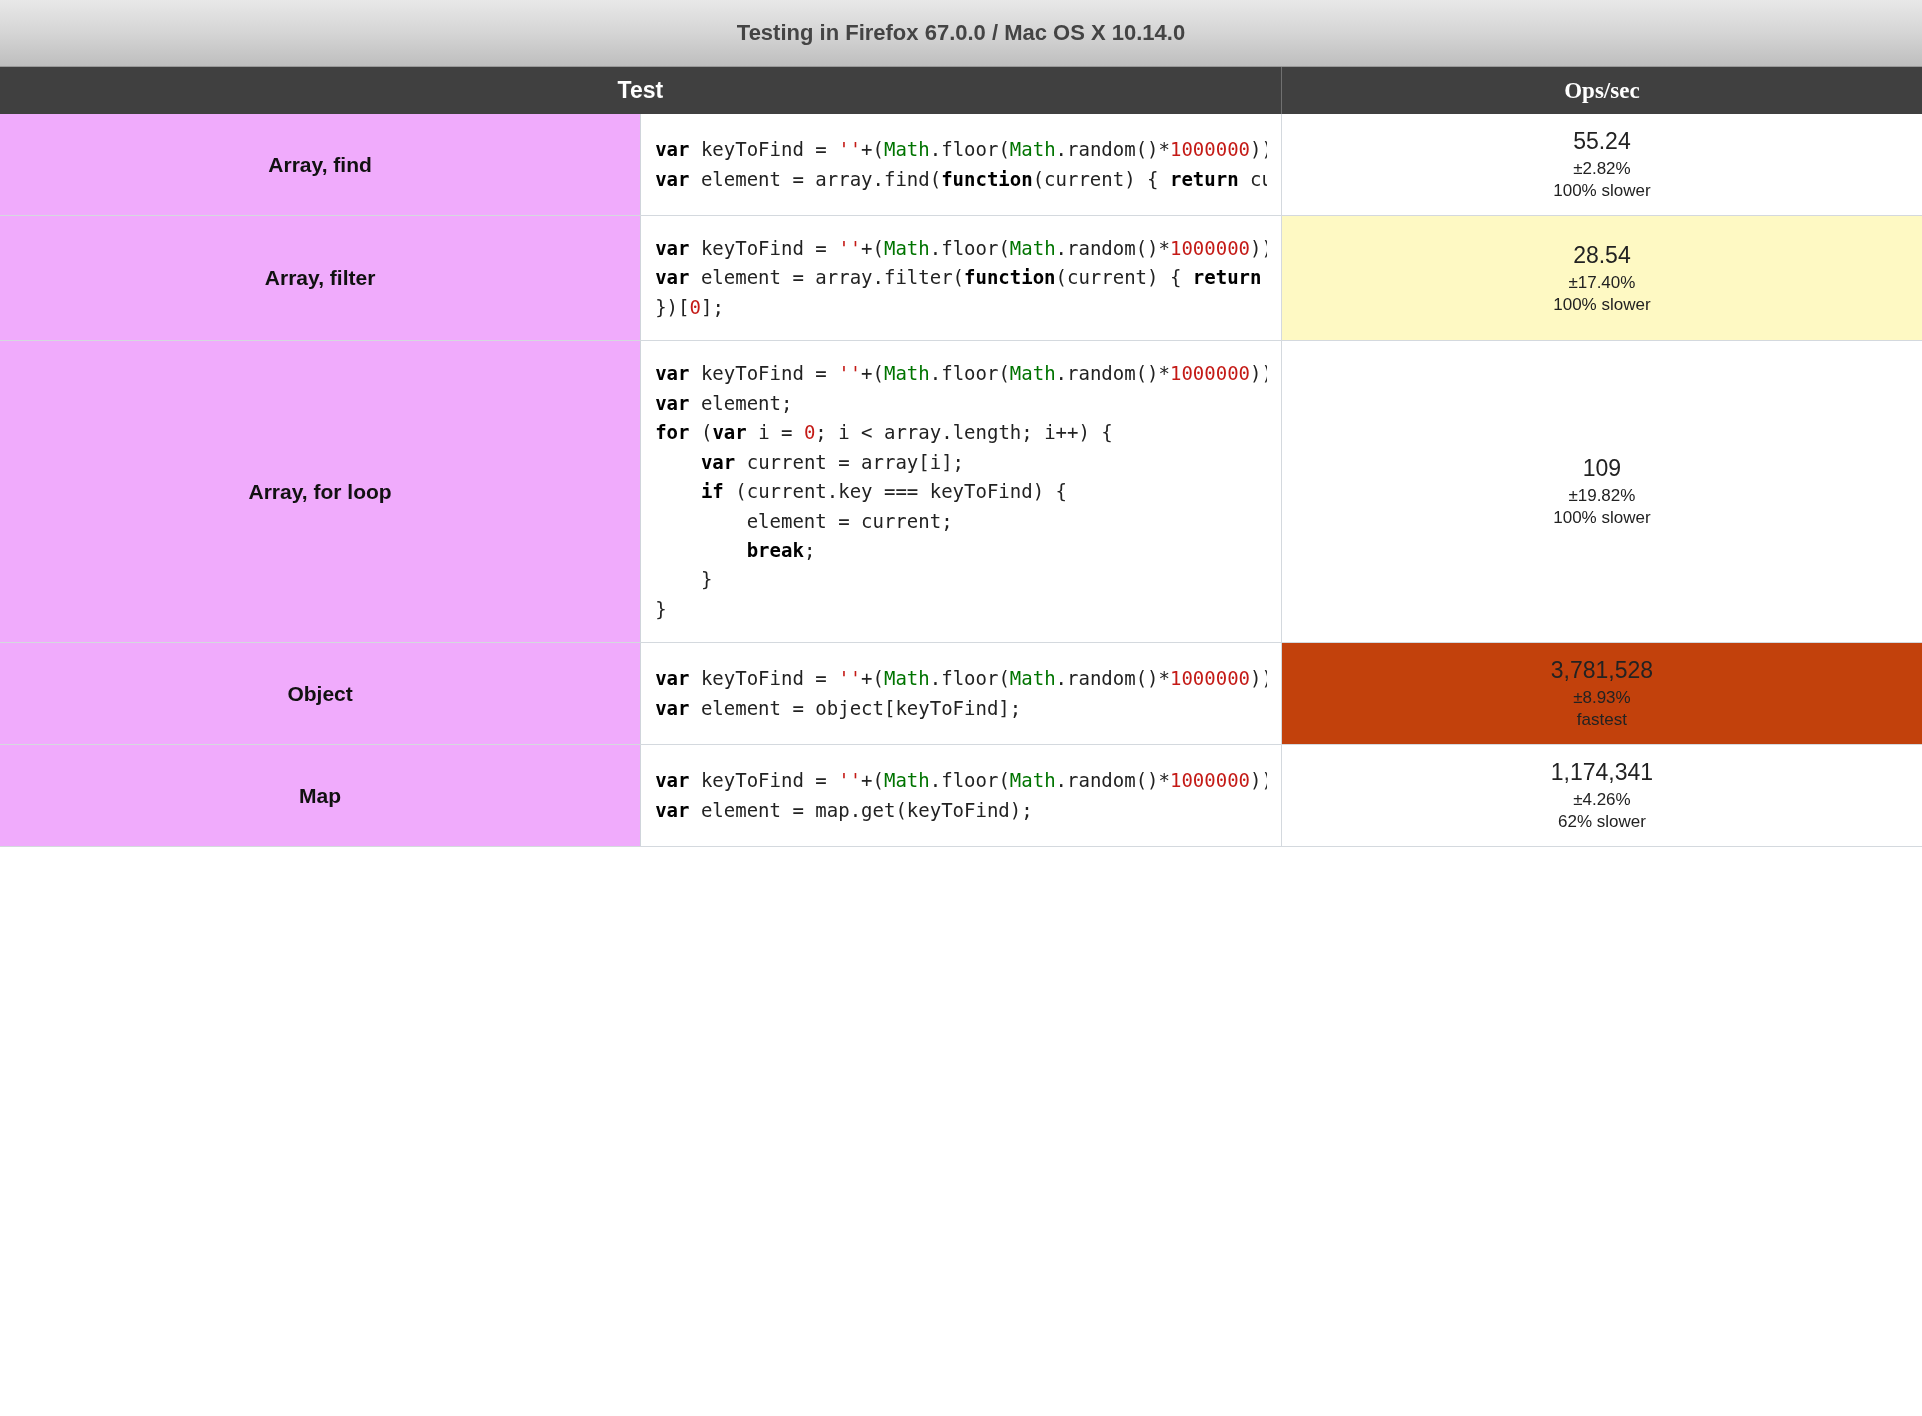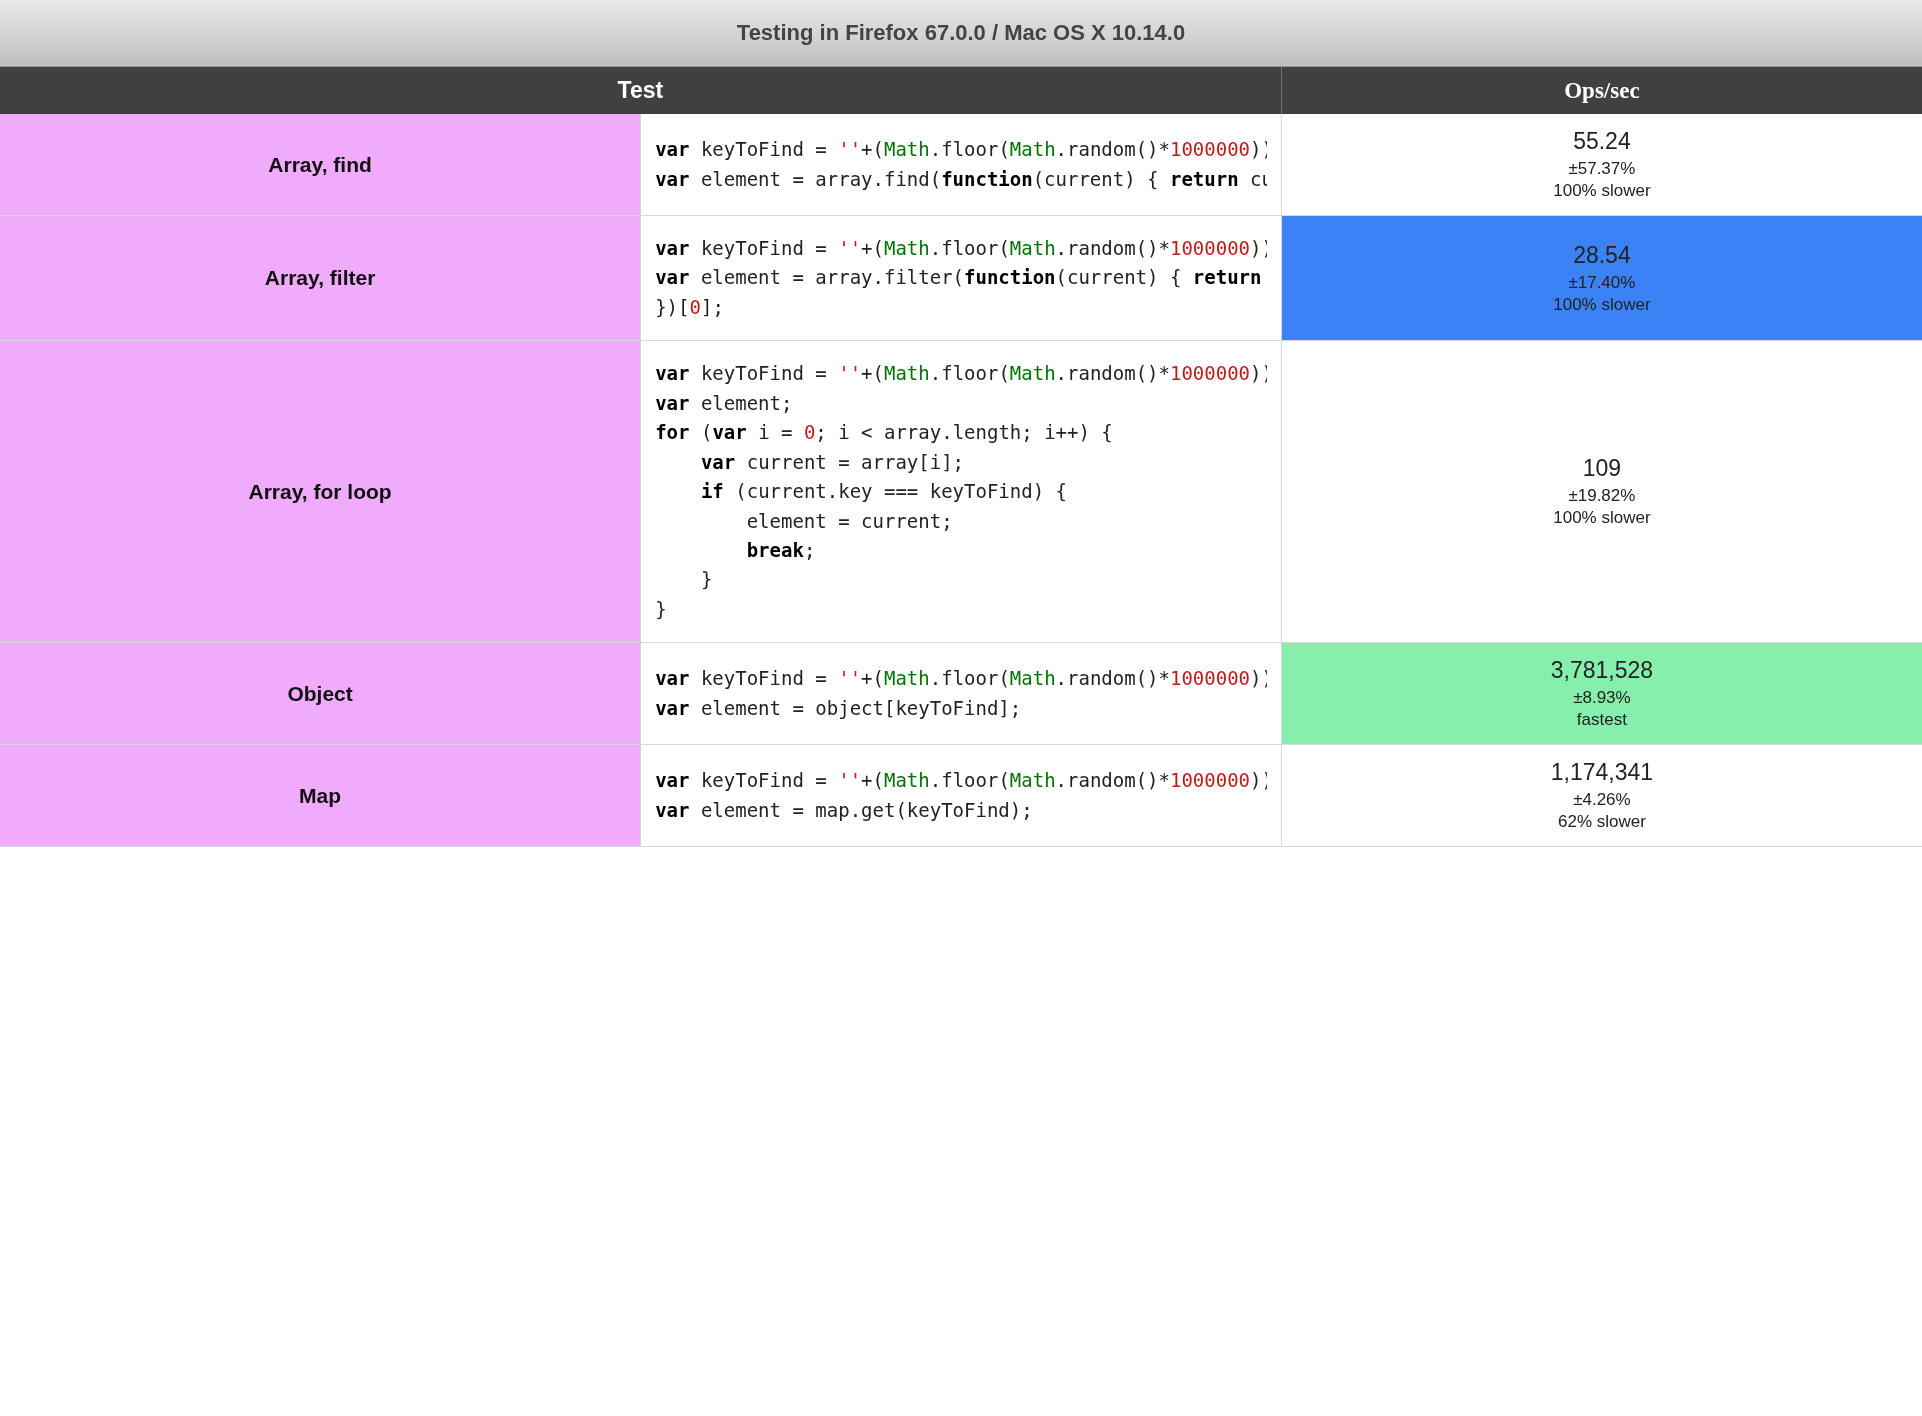--- a/index.html
+++ b/index.html
@@ -55,22 +55,22 @@
   .col-ops {
     width: 13%;
     text-align: center;
     padding: 14px 0;
     font-size: 18px;
     color: #222;
   }
   .col-ops .ops-val { font-size: 23px; display:block; margin-bottom:4px;}
   .col-ops .ops-err { font-size: 17px; display:block; margin-bottom:2px;}
   .col-ops .ops-note { font-size: 17px; display:block;}
-  .ops-worst { background: #3b82f6; }
-  .ops-best  { background: #86efac; }
+  .ops-worst { background: #fef9c3; }
+  .ops-best  { background: #c2410c; }
 
   pre.code {
     font-family: "Menlo", "Consolas", "DejaVu Sans Mono", monospace;
     font-size: 19px;
     line-height: 1.55;
     white-space: pre;
     overflow-x: auto;
     color: #222;
   }
   .kw  { font-weight: 700; color: #000; }
@@ -98,21 +98,21 @@
   <tbody>
 
     <tr>
       <td class="col-name">Array, find</td>
       <td class="col-code">
 <pre class="code"><span class="kw">var</span> keyToFind = <span class="str">''</span>+(<span class="fn">Math</span>.floor(<span class="fn">Math</span>.random()*<span class="num">1000000</span>));
 <span class="kw">var</span> element = array.find(<span class="kw">function</span>(current) { <span class="kw">return</span> current.key === keyToFind; });</pre>
       </td>
       <td class="col-ops">
         <span class="ops-val">55.24</span>
-        <span class="ops-err">±57.37%</span>
+        <span class="ops-err">±2.82%</span>
         <span class="ops-note">100% slower</span>
       </td>
     </tr>
 
     <tr>
       <td class="col-name">Array, filter</td>
       <td class="col-code">
 <pre class="code"><span class="kw">var</span> keyToFind = <span class="str">''</span>+(<span class="fn">Math</span>.floor(<span class="fn">Math</span>.random()*<span class="num">1000000</span>));
 <span class="kw">var</span> element = array.filter(<span class="kw">function</span>(current) { <span class="kw">return</span> current.key === keyToFind;
 })[<span class="num">0</span>];</pre>

